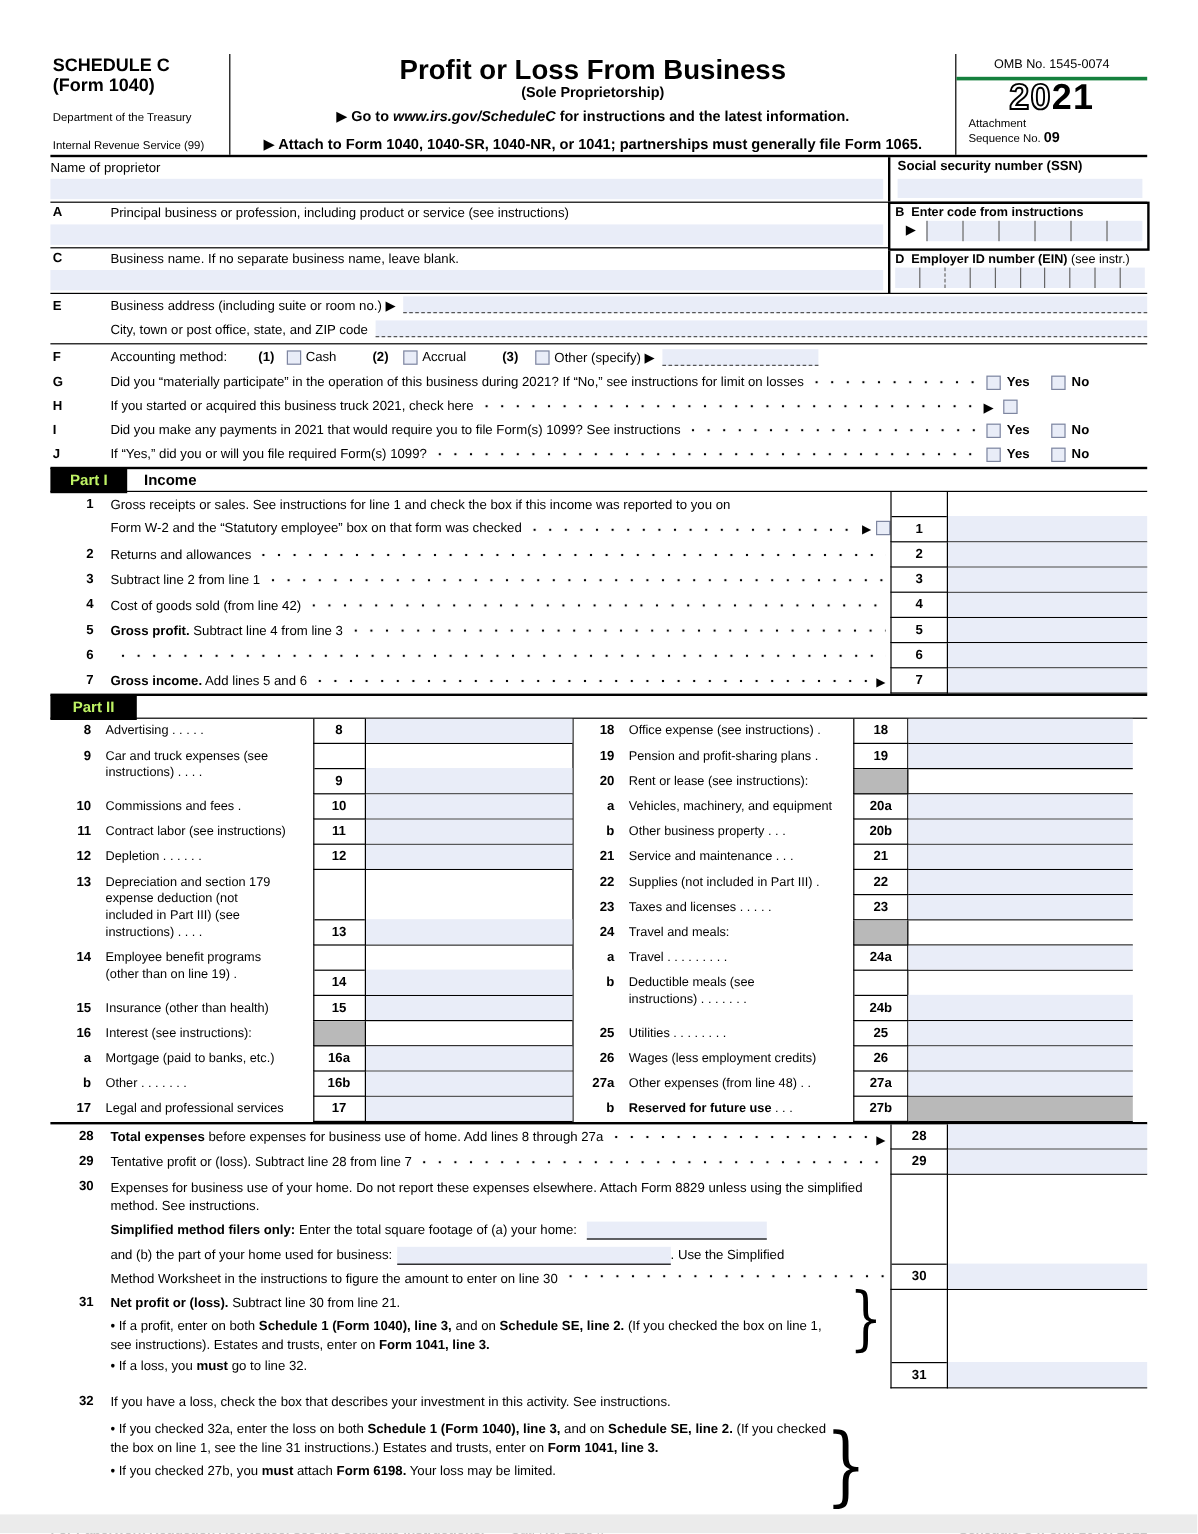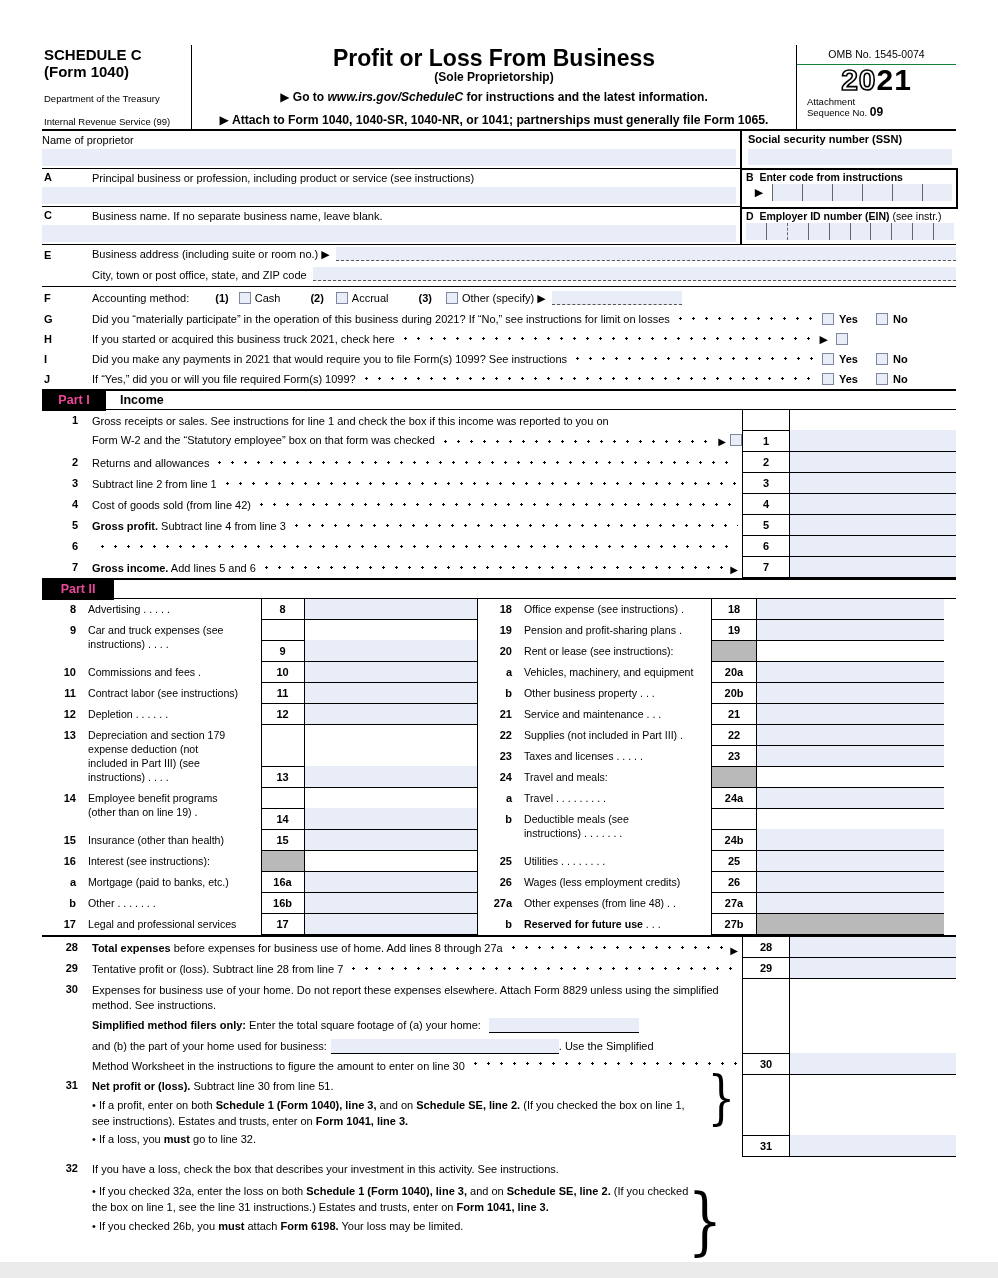--- a/index.html
+++ b/index.html
@@ -11,21 +11,21 @@
   .header { display:flex; height:86px; margin:45px 42px 0 42px; border-bottom:2.5px solid #000; }
   .h-left { width:150px; border-right:1.5px solid #000; display:flex; flex-direction:column; padding:1px 4px 2px 2px; }
   .h-left .sched { font-size:15px; font-weight:bold; line-height:17px; }
   .h-left .dept { font-size:9.5px; line-height:11px; margin-top:auto; }
   .h-center { flex:1; display:flex; flex-direction:column; align-items:center; text-align:center; padding:0 6px; }
   .h-title { font-size:23px; font-weight:bold; line-height:25px; margin-top:1px; }
   .h-sub { font-size:12px; font-weight:bold; line-height:13px; }
   .h-goto { font-size:12px; font-weight:bold; margin-top:6px; }
   .h-attach { font-size:12.2px; font-weight:bold; margin-top:auto; padding-bottom:2px; }
   .h-right { width:160px; border-left:1.5px solid #000; display:flex; flex-direction:column; }
-  .omb { font-size:10.5px; text-align:center; padding:3px 0 4px 0; border-bottom:1px solid #15803d; }
+  .omb { font-size:10.5px; text-align:center; padding:3px 0 4px 0; border-bottom:3px solid #15803d; }
   .year { text-align:center; font-size:30px; font-weight:bold; line-height:30px; letter-spacing:1px; }
   .yr20 { color:#fff; -webkit-text-stroke:1.6px #000; }
   @supports not (-webkit-text-stroke:1px #000) { .yr20 { color:#000; } }
   .attseq { font-size:9.5px; line-height:11px; padding:1px 0 0 10px; }
   .seqno { font-size:12px; font-weight:bold; }
 
   
   .idsec { margin:0 42px; position:relative; }
   .idrow { position:relative; }
   .bb { border-bottom:1px solid #000; }
@@ -56,21 +56,21 @@
             background-image:radial-gradient(circle,#000 1.05px,rgba(0,0,0,0) 1.3px);
             background-size:13px 13px; background-repeat:repeat-x; background-position:left bottom 4px; }
   .cb { width:12px; height:12px; border:1px solid #7e86a0; background:#e9edf8; display:inline-block; flex:none; }
   .ynwrap { width:134px; flex:none; display:flex; align-items:center; }
   .ygrp { display:flex; align-items:center; width:54px; }
   .ngrp { display:flex; align-items:center; }
   .ynlab { font-size:11px; font-weight:bold; margin-left:5px; }
 
   
   .partbar { margin:0 42px; border-top:2.5px solid #000; border-bottom:1px solid #000; height:21px; display:flex; align-items:center; }
-  .partlabel { background:#000; color:#ec4899; font-weight:bold; font-size:12.5px; height:21px; line-height:21px; text-align:center; flex:none; }
+  .partlabel { background:#000; color:#bef264; font-weight:bold; font-size:12.5px; height:21px; line-height:21px; text-align:center; flex:none; }
   .w64 { width:64px; } .w72 { width:72px; }
   .parttitle { font-size:12.5px; font-weight:bold; padding-left:14px; }
   .parttitle-rich { font-size:12px; padding-left:14px; }
 
   
   .p1row { display:flex; margin:0 42px; }
   .h21 { height:21px; } .h42 { height:42px; }
   .p1gut { width:50px; flex:none; font-size:11px; font-weight:bold; padding:4px 14px 0 0; text-align:right; }
   .p1desc { flex:1; font-size:11px; line-height:14px; padding-top:4px; display:flex; align-items:flex-start; min-width:0; }
   .p1desc .t { white-space:pre-line; }
@@ -736,39 +736,39 @@
         <div class="band">30</div>
       </div>
     <div class="botamt">
         <div class="aband"></div>
       </div>
   </div>
 
   <div class="botrow" style="height:82px">
     <div class="p1gut">31</div>
     <div class="botdesc" style="position:relative">
-      <div style="padding-top:4px"><span style="font-weight: bold;">Net profit or (loss).</span><span> Subtract line 30 from line 51.</span></div>
+      <div style="padding-top:4px"><span style="font-weight: bold;">Net profit or (loss).</span><span> Subtract line 30 from line 21.</span></div>
       <div class="bullet" style="padding-right:46px; line-height:16px"><span>• If a profit, enter on both </span><span style="font-weight: bold;">Schedule 1 (Form 1040), line 3,</span><span> and on </span><span style="font-weight: bold;">Schedule SE, line 2.</span><span> (If you checked the box on line 1, see instructions). Estates and trusts, enter on </span><span style="font-weight: bold;">Form 1041, line 3.</span></div>
       <div class="bullet"><span>• If a loss, you </span><span style="font-weight: bold;">must</span><span>  go to line 32.</span></div>
       <span class="brace" style="right:2px; top:16px; font-size:58px">}</span>
     </div>
     <div class="botno ml">
         <div class="band">31</div>
       </div>
     <div class="botamt">
         <div class="aband"></div>
       </div>
   </div>
 
   <div class="botrow sec32" style="height:100px">
     <div class="p1gut" style="padding-top:5px">32</div>
     <div class="botdesc" style="max-width:600px">
       <div style="padding-top:5px">If you have a loss, check the box that describes your investment in this activity. See instructions.</div>
       <div class="bullet" style="line-height:16px; padding-top:6px"><span>• If you checked 32a, enter the loss on both </span><span style="font-weight: bold;">Schedule 1 (Form 1040), line 3,</span><span> and on </span><span style="font-weight: bold;">Schedule SE, line 2.</span><span> (If you checked the box on line 1, see the line 31 instructions.) Estates and trusts, enter on </span><span style="font-weight: bold;">Form 1041, line 3.</span></div>
-      <div class="bullet" style="padding-top:4px"><span>• If you checked 26b, you </span><span style="font-weight: bold;">must</span><span> attach </span><span style="font-weight: bold;">Form 6198.</span><span> Your loss may be limited.</span></div>
+      <div class="bullet" style="padding-top:4px"><span>• If you checked 27b, you </span><span style="font-weight: bold;">must</span><span> attach </span><span style="font-weight: bold;">Form 6198.</span><span> Your loss may be limited.</span></div>
     </div>
     <span class="brace" style="left:640px; top:22px; font-size:72px">}</span>
   </div>
 
   <div class="footer">
     <div class="f-left">For Paperwork Reduction Act Notice, see the separate instructions.</div>
     <div class="f-cat">Cat. No. 11334P</div>
     <div class="f-right">Schedule C (Form 1040) 2021</div>
   </div>
 

